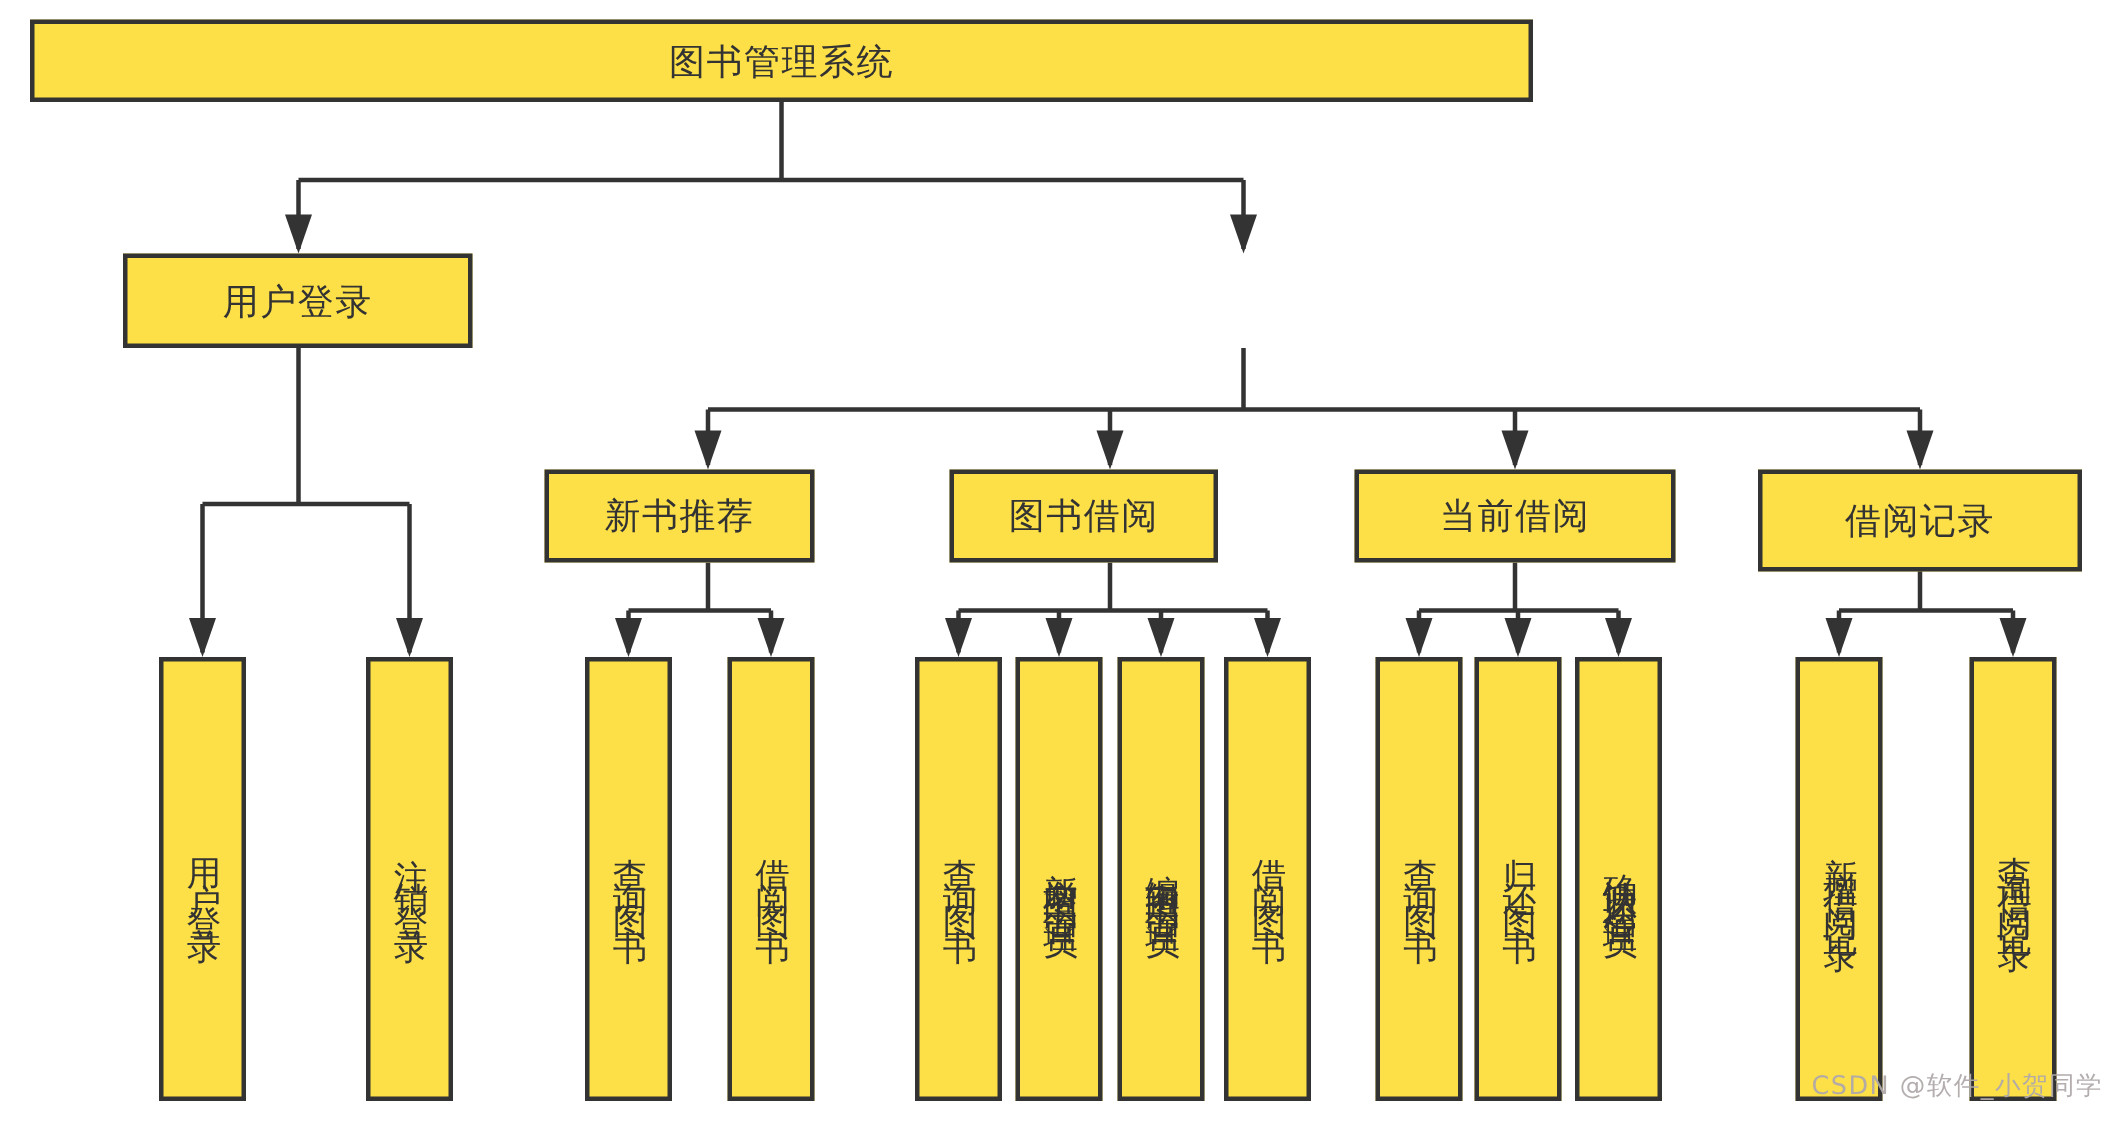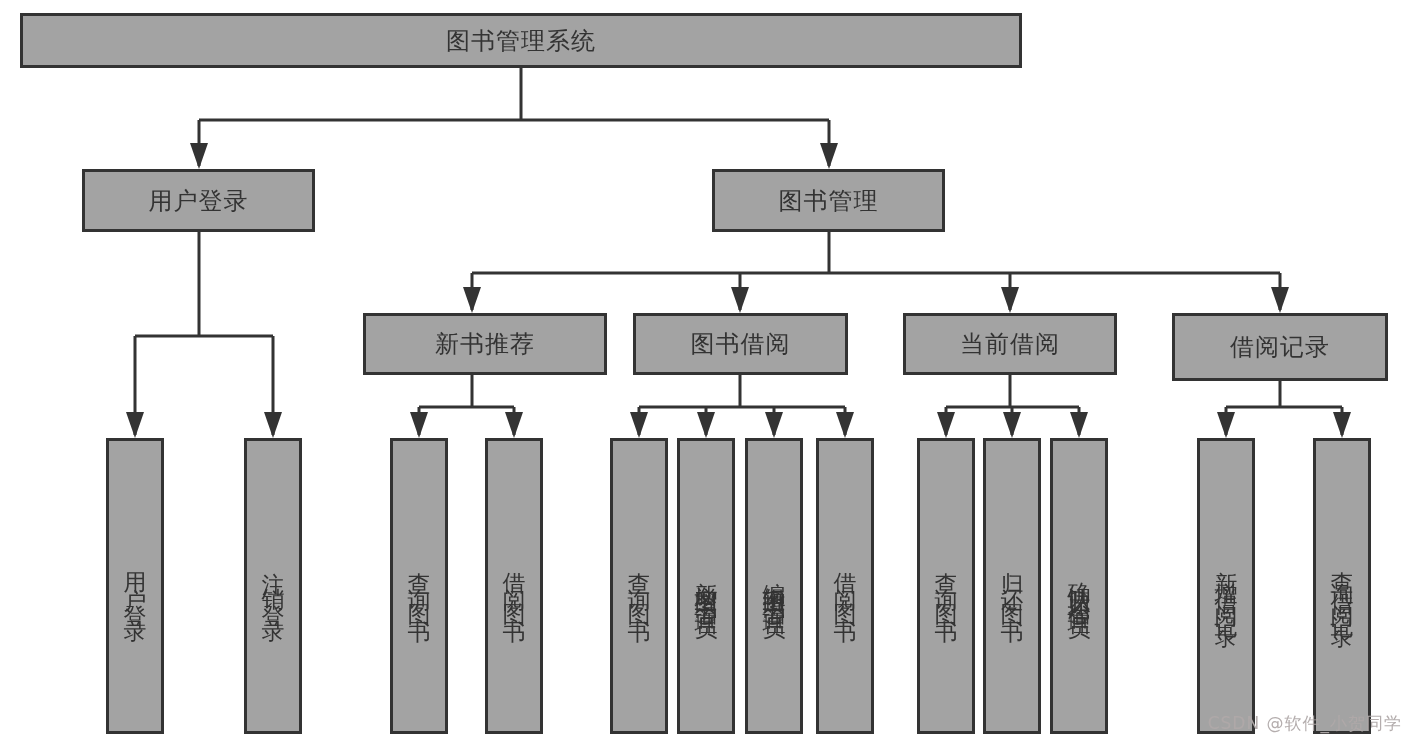--- a/index.html
+++ b/index.html
@@ -18,21 +18,21 @@
   .connectors {
     position: absolute;
     left: 0;
     top: 0;
     z-index: 1;
     pointer-events: none;
   }
   .node {
     position: absolute;
     box-sizing: border-box;
-    background: #a3a3a3;
+    background: #fde047;
     border: 3px solid #333333;
     color: #333333;
     display: flex;
     align-items: center;
     justify-content: center;
     z-index: 2;
   }
   .h-node {
     font-size: 24px;
     letter-spacing: 1px;
@@ -107,24 +107,23 @@
       <polygon points="1003,412 1021,412 1012,438"></polygon>
       <polygon points="1070,412 1088,412 1079,438"></polygon>
       <polygon points="1217,412 1235,412 1226,438"></polygon>
       <polygon points="1333,412 1351,412 1342,438"></polygon>
     </g>
   </svg>
 
   <div class="node h-node" style="left:20px; top:13px; width:1002px; height:55px;">图书管理系统</div>
 
   <div class="node h-node" style="left:82px; top:169px; width:233px; height:63px;">用户登录</div>
-  <div class="node h-node" style="left:712px; top:169px; width:233px; height:63px;">图书管理</div>
 
-  <div class="node h-node" style="left:363px; top:313px; width:244px; height:62px;">新书推荐</div>
-  <div class="node h-node" style="left:633px; top:313px; width:215px; height:62px;">图书借阅</div>
+  <div class="node h-node" style="left:363px; top:313px; width:180px; height:62px;">新书推荐</div>
+  <div class="node h-node" style="left:633px; top:313px; width:179px; height:62px;">图书借阅</div>
   <div class="node h-node" style="left:903px; top:313px; width:214px; height:62px;text-align:center;">当前借阅</div>
   <div class="node h-node" style="left:1172px; top:313px; width:216px; height:68px;">借阅记录</div>
 
   <div class="node v-node ls-wide" style="left:106px; top:438px; width:58px; height:296px;">用户登录</div>
   <div class="node v-node ls-wide" style="left:244px; top:438px; width:58px; height:296px;">注销登录</div>
 
   <div class="node v-node ls-wide" style="left:390px; top:438px; width:58px; height:296px;">查询图书</div>
   <div class="node v-node ls-wide" style="left:485px; top:438px; width:58px; height:296px;">借阅图书</div>
 
   <div class="node v-node ls-wide" style="left:610px; top:438px; width:58px; height:296px;">查询图书</div>

